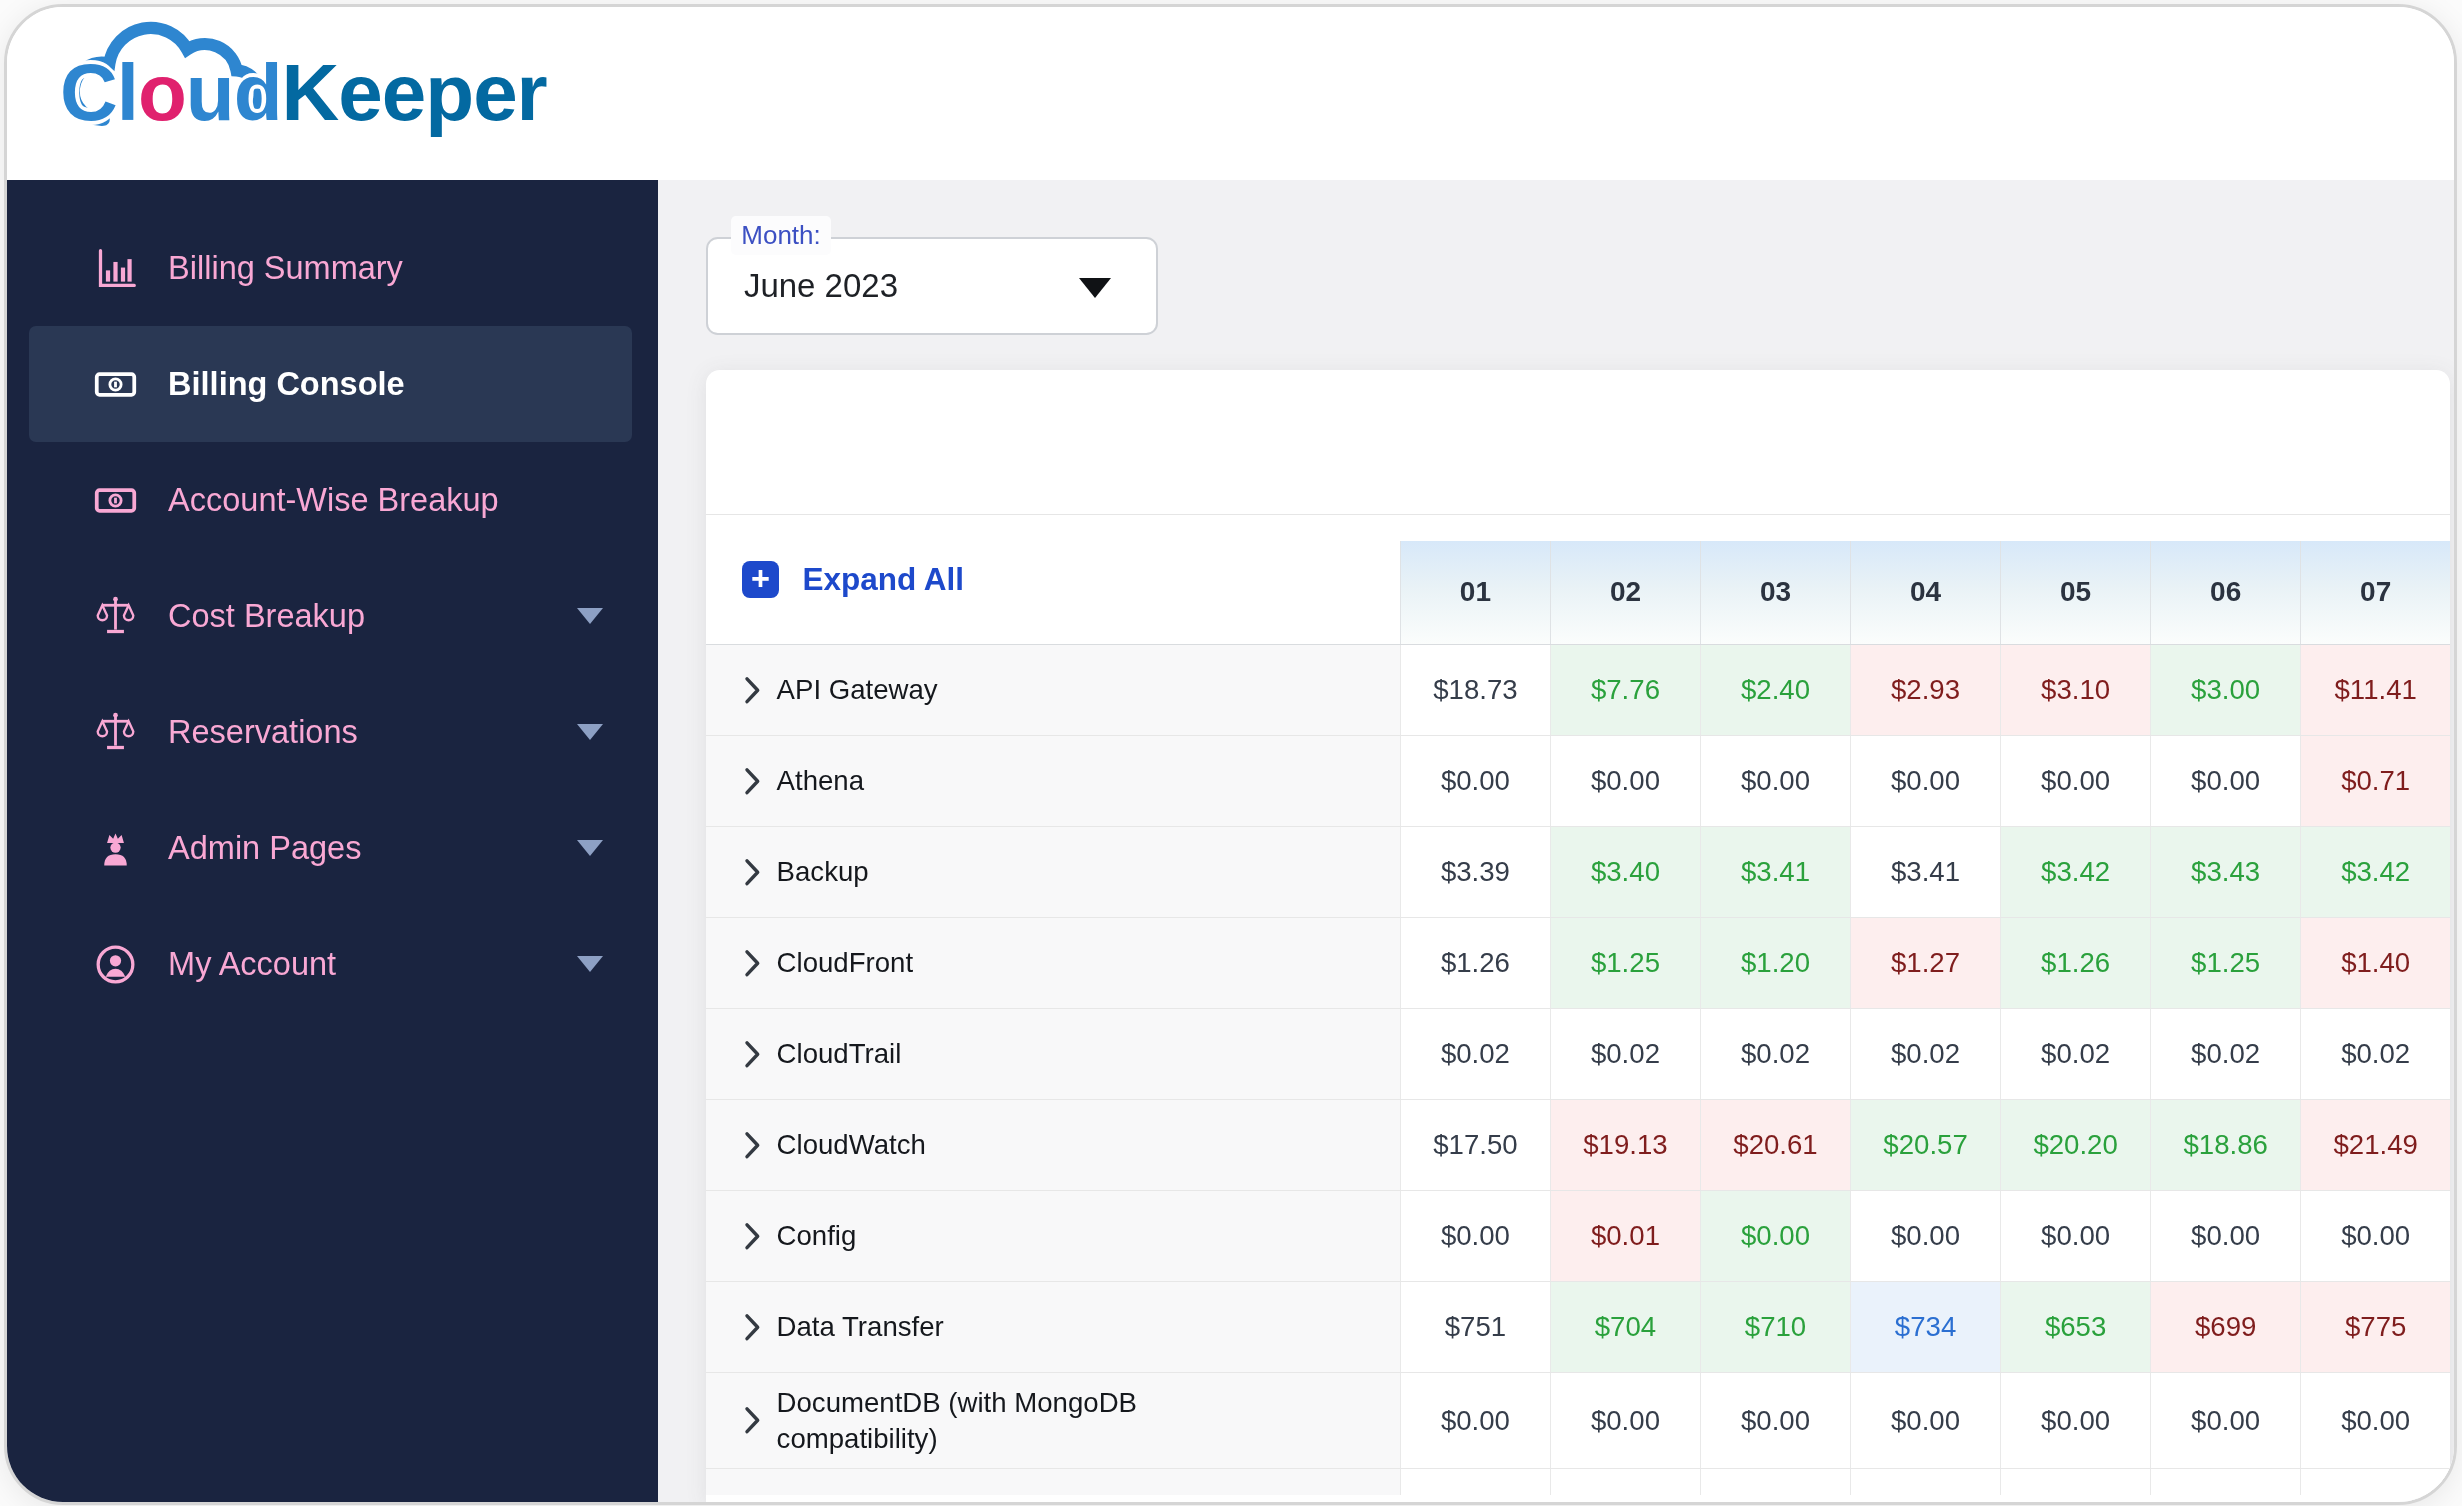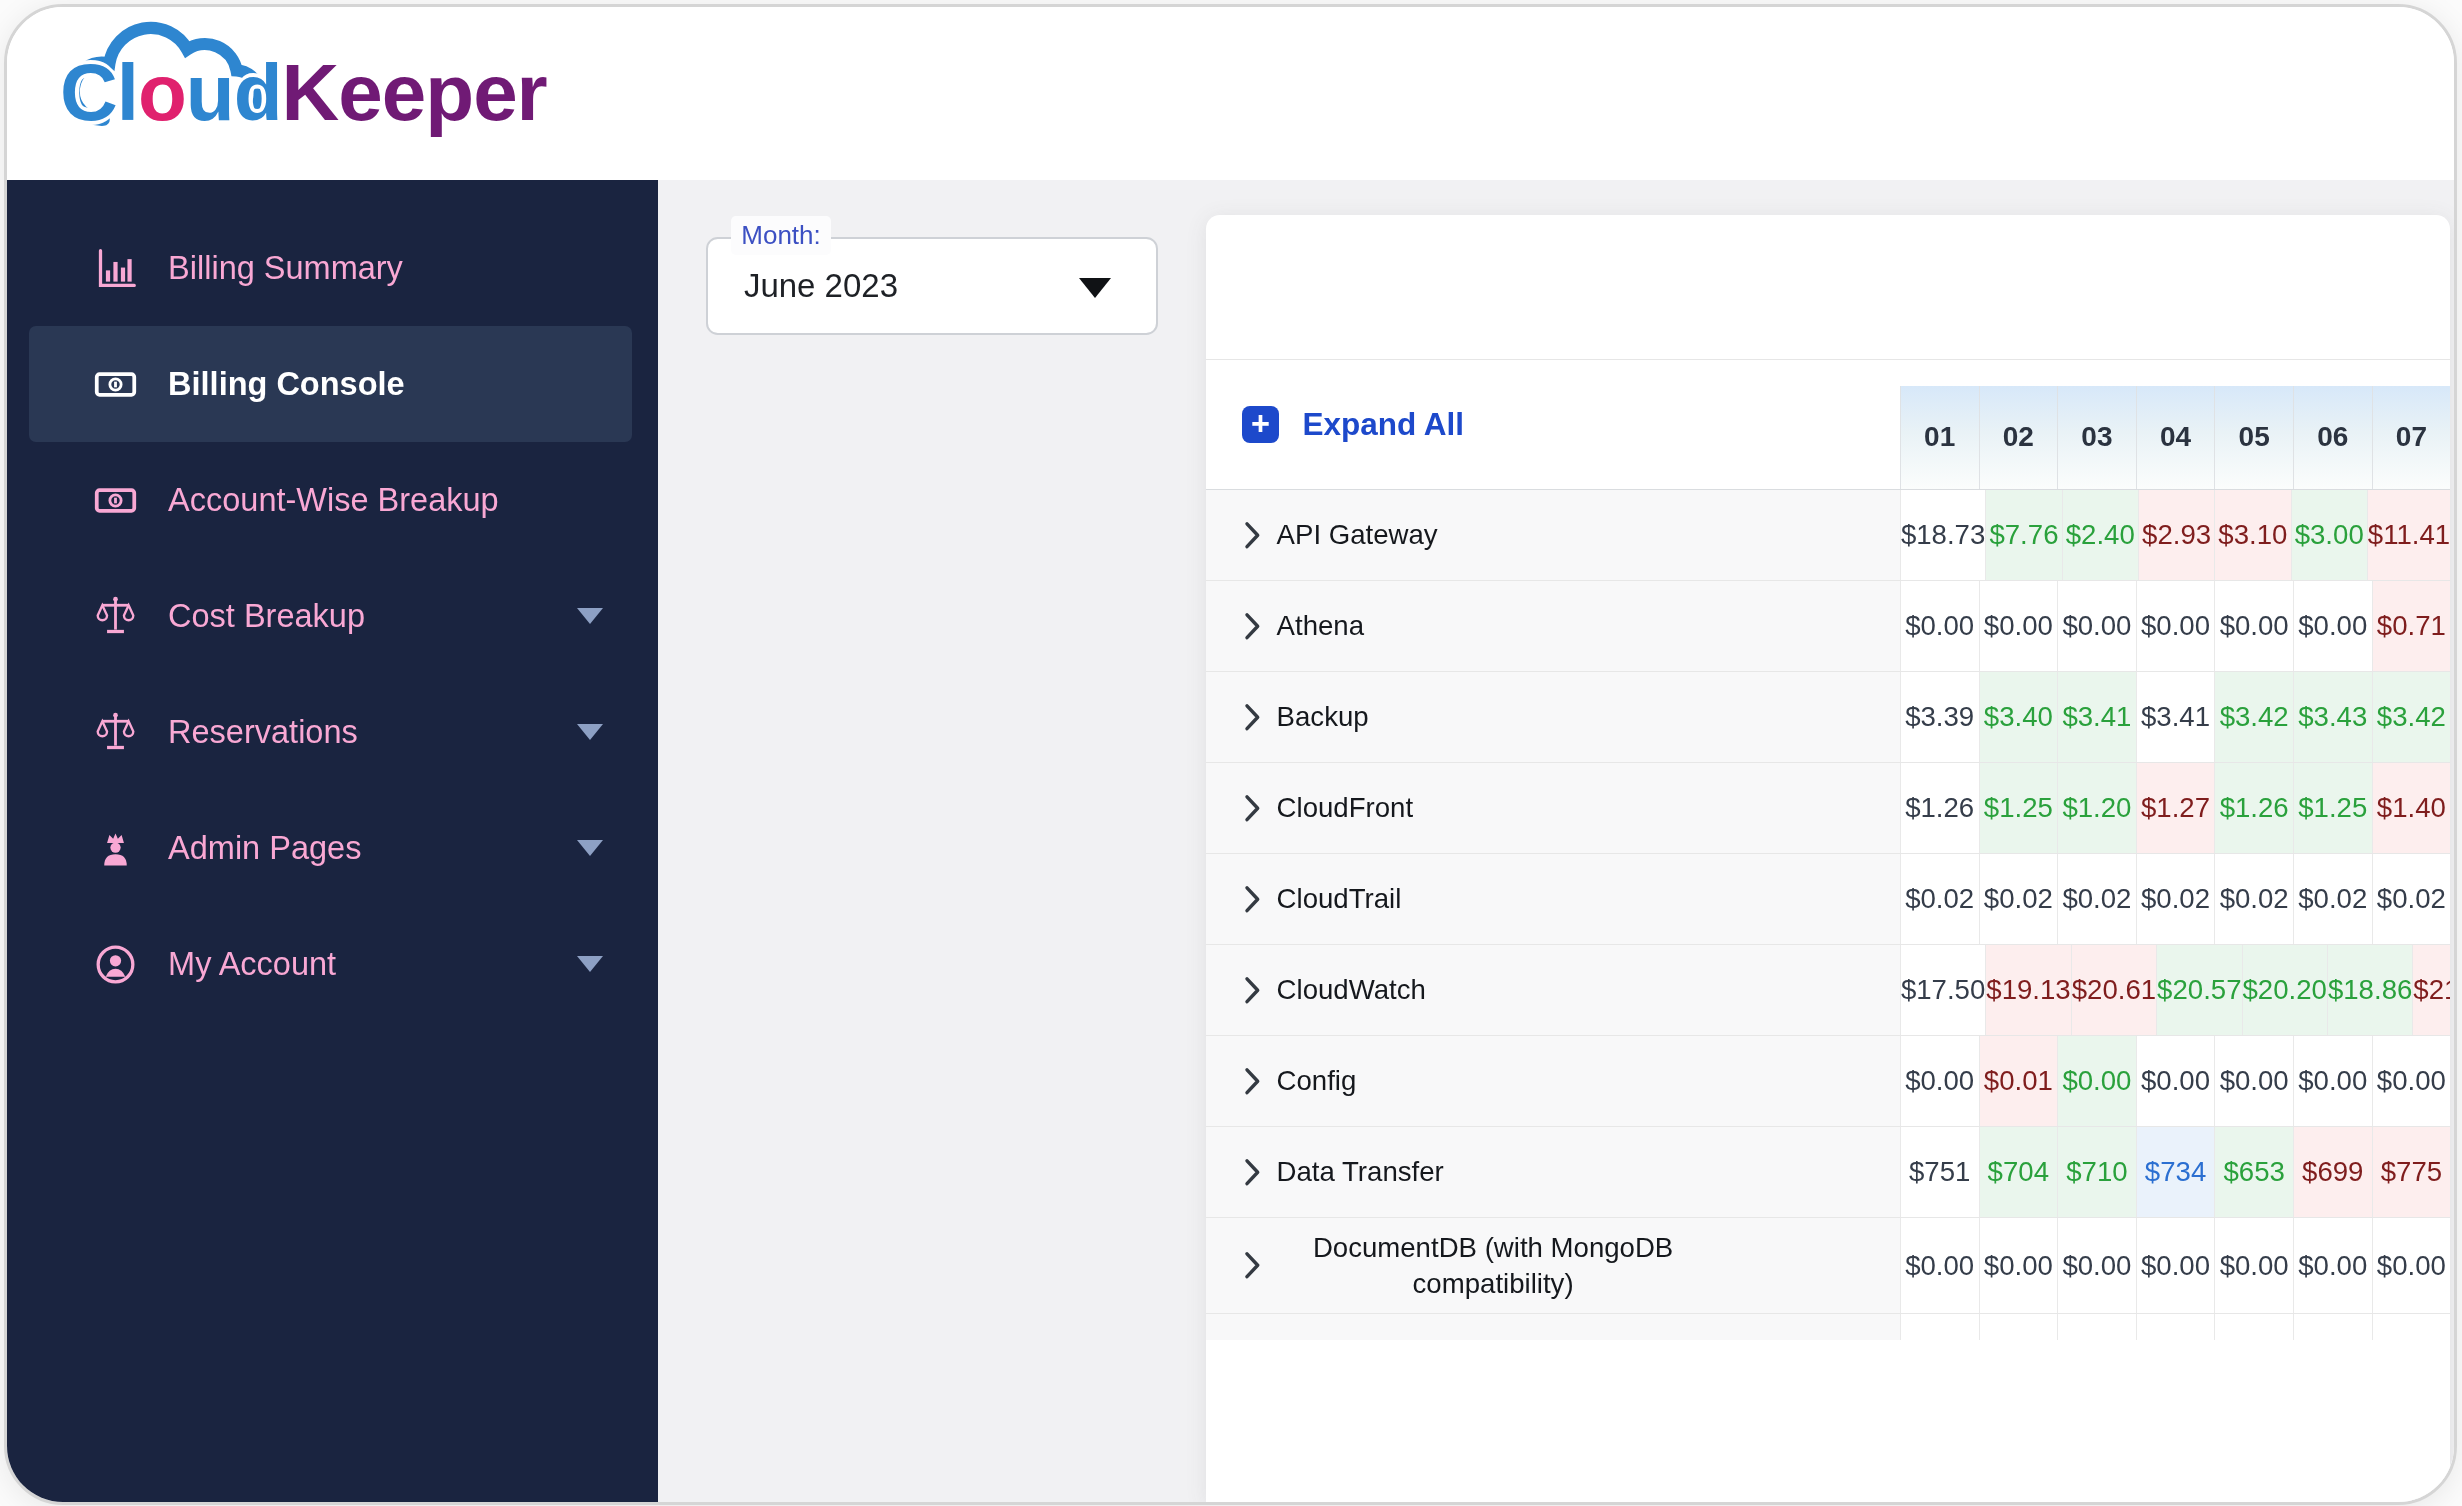--- a/index.html
+++ b/index.html
@@ -17,35 +17,35 @@
     box-shadow:0 4.9px 29.5px rgba(0,0,0,.08);
   }
   
   .topbar{height:173px;flex:none;background:#fff;display:flex;align-items:center;padding-left:53px;position:relative;z-index:2;}
   .logo{position:relative;display:flex;align-items:baseline;line-height:1;}
   .logo-cloud-svg{position:absolute;left:-6.9px;top:-53px;width:276px;height:133px;pointer-events:none;}
   .logo-text{position:relative;z-index:1;font-size:80px;font-weight:700;letter-spacing:-1px;
     text-shadow:-4.4px 0 0 #fff,4.4px 0 0 #fff,0 -4.4px 0 #fff,0 4.4px 0 #fff;}
   .lg-blue{color:#2e86d0;}
   .lg-pink{color:#e0216e;}
-  .lg-navy{color:#701a75;}
+  .lg-navy{color:#0369a1;}
   
   .shell{flex:1;display:flex;min-height:0;}
   
   .sidebar{width:651px;flex:none;background:#1a2440;padding-top:30.5px;box-sizing:border-box;}
   .nav-item{height:116px;display:flex;align-items:center;margin:0 25.6px 0 21.7px;padding:0 29.5px 0 64px;
     border-radius:6.9px;color:#f9a8d4;font-size:32.5px;font-weight:500;gap:30.5px;cursor:pointer;}
   .nav-item.active{background:#2a3854;color:#ffffff;font-weight:700;}
   .nav-icon{flex:none;width:45px;height:45px;display:flex;align-items:center;justify-content:center;}
   .nav-icon svg{width:45px;height:45px;}
   .nav-label{white-space:nowrap;}
   .nav-chev{margin-left:auto;width:0;height:0;border-left:13.3px solid transparent;border-right:13.3px solid transparent;
     border-top:16.7px solid #8da0c4;}
   
-  .main{flex:1;min-width:0;background:#f1f1f3;display:flex;flex-direction:row;text-align:center;}
+  .main{flex:1;min-width:0;background:#f1f1f3;display:flex;flex-direction:column;}
   .filters{flex:none;padding:57px 0 0 48px;}
   .month-field{position:relative;width:452px;height:98px;background:#fff;border:2px solid #ced1d6;
     border-radius:11.8px;box-sizing:border-box;display:flex;align-items:center;cursor:pointer;}
   .month-label{position:absolute;top:-22.7px;left:23.6px;font-size:26px;color:#3c50c3;background:#fcfcfd;
     padding:3.9px 9.8px;border-radius:4.9px;}
   .month-value{font-size:33px;color:#1e2126;padding-left:36px;}
   .month-caret{position:absolute;right:45px;top:50%;margin-top:-7.9px;width:0;height:0;
     border-left:16.3px solid transparent;border-right:16.3px solid transparent;border-top:20.7px solid #101215;}
   
   .table-card{flex:1;margin:35px 3.9px 0 48px;background:#fff;border-radius:13.8px 13.8px 0 0;

